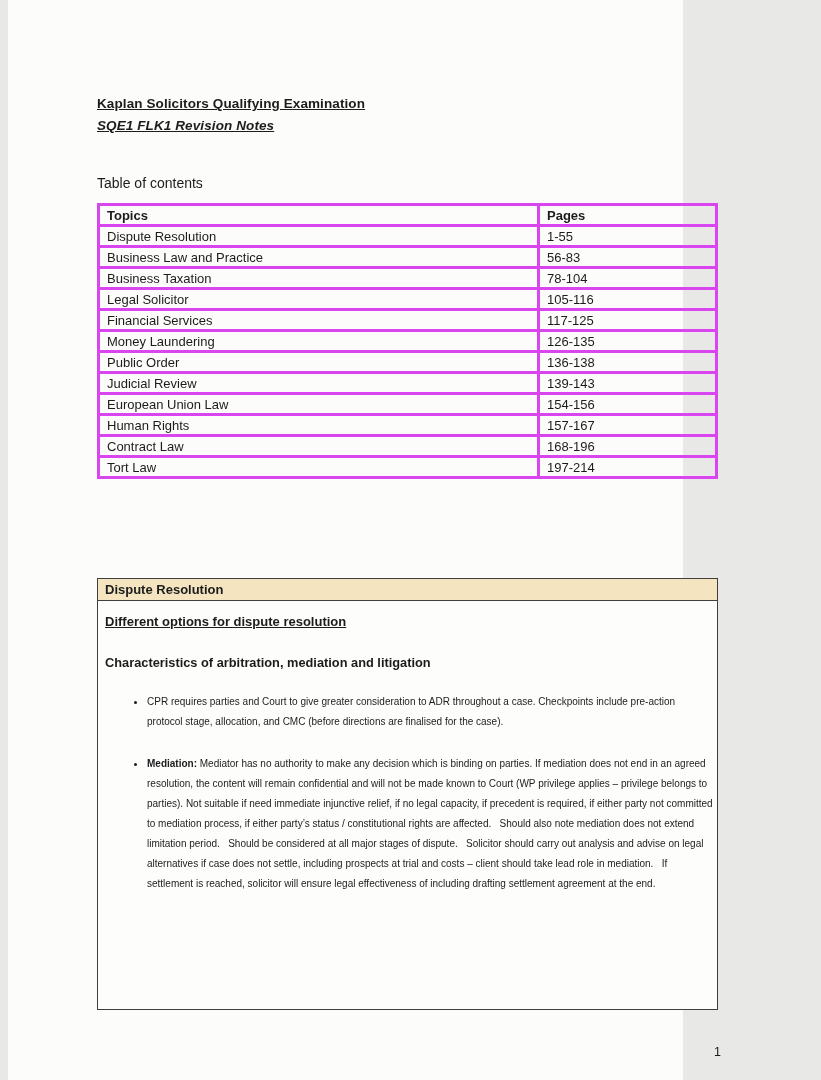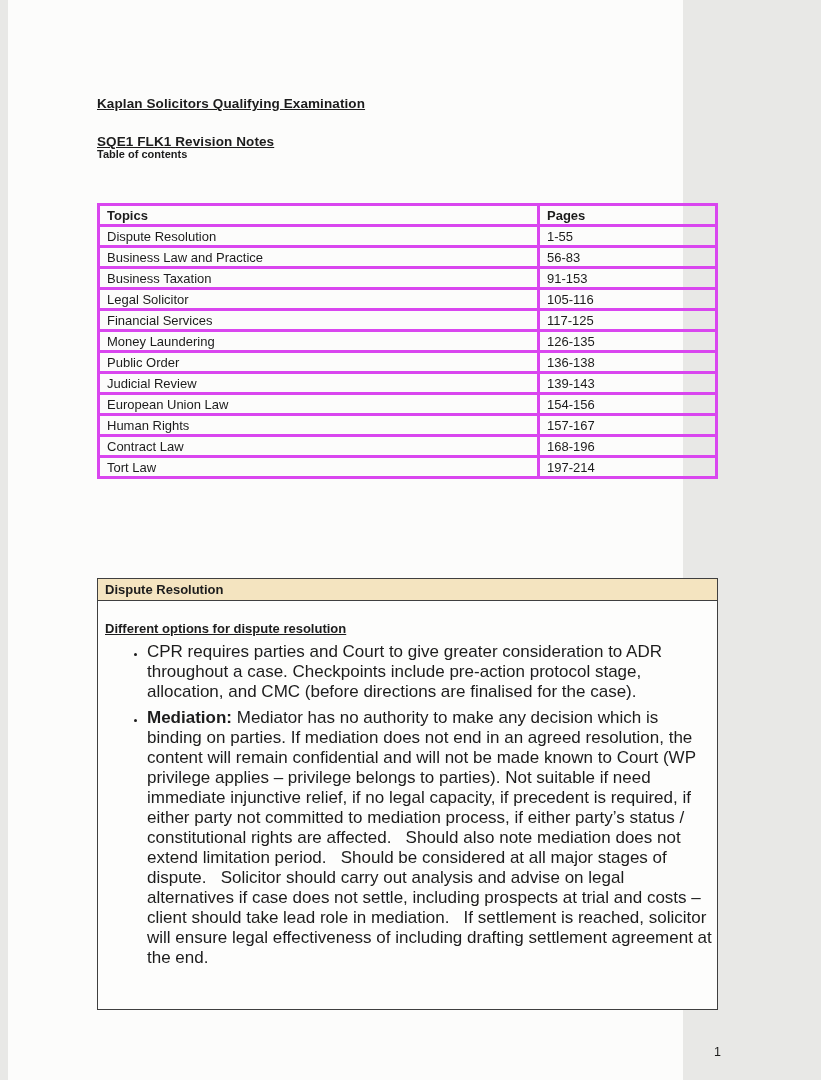--- a/index.html
+++ b/index.html
@@ -16,24 +16,24 @@
     width: 675px; height: 1080px;
     background: #fcfcfb;
   }
   .doc-title {
     position: absolute; left: 89px;
     font-size: 13.5px; font-weight: bold;
     text-decoration: underline;
     letter-spacing: 0.1px;
   }
   .t1 { top: 96px; }
-  .t2 { top: 134px; }
+  .t2 { top: 118px; font-style: italic; }
   .toc-heading {
-    position: absolute; left: 89px; top: 148px;
-    font-size: 11px; font-weight: bold;
+    position: absolute; left: 89px; top: 175px;
+    font-size: 14px; font-weight: normal;
   }
   table.toc {
     position: absolute; left: 89px; top: 203px;
     width: 621px;
     border-collapse: collapse;
     font-size: 13px;
   }
   .toc th, .toc td {
     border: 3px solid #d946ef;
     height: 21px;
@@ -51,38 +51,38 @@
     font-size: 13px;
   }
   .section-bar {
     height: 22px; line-height: 22px;
     padding-left: 7px;
     font-weight: bold;
     border-bottom: 1px solid #3f3f3f;
     background: #f4e4c0;
   }
   .section-sub {
-    margin: 20px 0 0 7px;
+    margin: 13px 0 0 7px;
     font-weight: bold;
     text-decoration: underline;
   }
   .section-sub2 {
     margin: 26px 0 0 7px;
     font-weight: bold;
     font-size: 12.8px;
   }
   ul.bullets {
     margin: 3px 0 0 0;
     padding-left: 49px;
     list-style: disc outside;
   }
   ul.bullets li {
-    font-size: 17px;
+    font-size: 10px;
     line-height: 20px;
-    margin-top: 6px;
+    margin-top: 21px;
     width: 566px;
     white-space: pre-wrap;
   }
   ul.bullets li::marker { font-size: 11px; }
   .page-number {
     position: absolute; left: 89px; top: 1045px;
     width: 624px;
     text-align: right;
     font-size: 12.5px;
   }
@@ -113,21 +113,21 @@
         <tr>
           <td>Dispute Resolution</td>
           <td>1-55</td>
         </tr>
         <tr>
           <td>Business Law and Practice</td>
           <td>56-83</td>
         </tr>
         <tr>
           <td>Business Taxation</td>
-          <td>91-153</td>
+          <td>78-104</td>
         </tr>
         <tr>
           <td>Legal Solicitor</td>
           <td>105-116</td>
         </tr>
         <tr>
           <td>Financial Services</td>
           <td>117-125</td>
         </tr>
         <tr>
@@ -157,20 +157,21 @@
         <tr>
           <td>Tort Law</td>
           <td>197-214</td>
         </tr>
       </tbody>
   </table>
 
   <div class="section-box">
     <div class="section-bar" style="background: rgb(244, 228, 192);">Dispute Resolution</div>
     <div class="section-sub">Different options for dispute resolution</div>
+    <div class="section-sub2">Characteristics of arbitration, mediation and litigation</div>
     <ul class="bullets" id="bullet-list">
         <li>CPR requires parties and Court to give greater consideration to ADR throughout a case. Checkpoints include pre-action protocol stage, allocation, and CMC (before directions are finalised for the case).</li>
         <li><b>Mediation:</b> Mediator has no authority to make any decision which is binding on parties. If mediation does not end in an agreed resolution, the content will remain confidential and will not be made known to Court (WP privilege applies – privilege belongs to parties). Not suitable if need immediate injunctive relief, if no legal capacity, if precedent is required, if either party not committed to mediation process, if either party’s status / constitutional rights are affected.   Should also note mediation does not extend limitation period.   Should be considered at all major stages of dispute.   Solicitor should carry out analysis and advise on legal alternatives if case does not settle, including prospects at trial and costs – client should take lead role in mediation.   If settlement is reached, solicitor will ensure legal effectiveness of including drafting settlement agreement at the end.</li>
       </ul>
   </div>
 
   <div class="page-number">1</div>
 
 </div>
 

